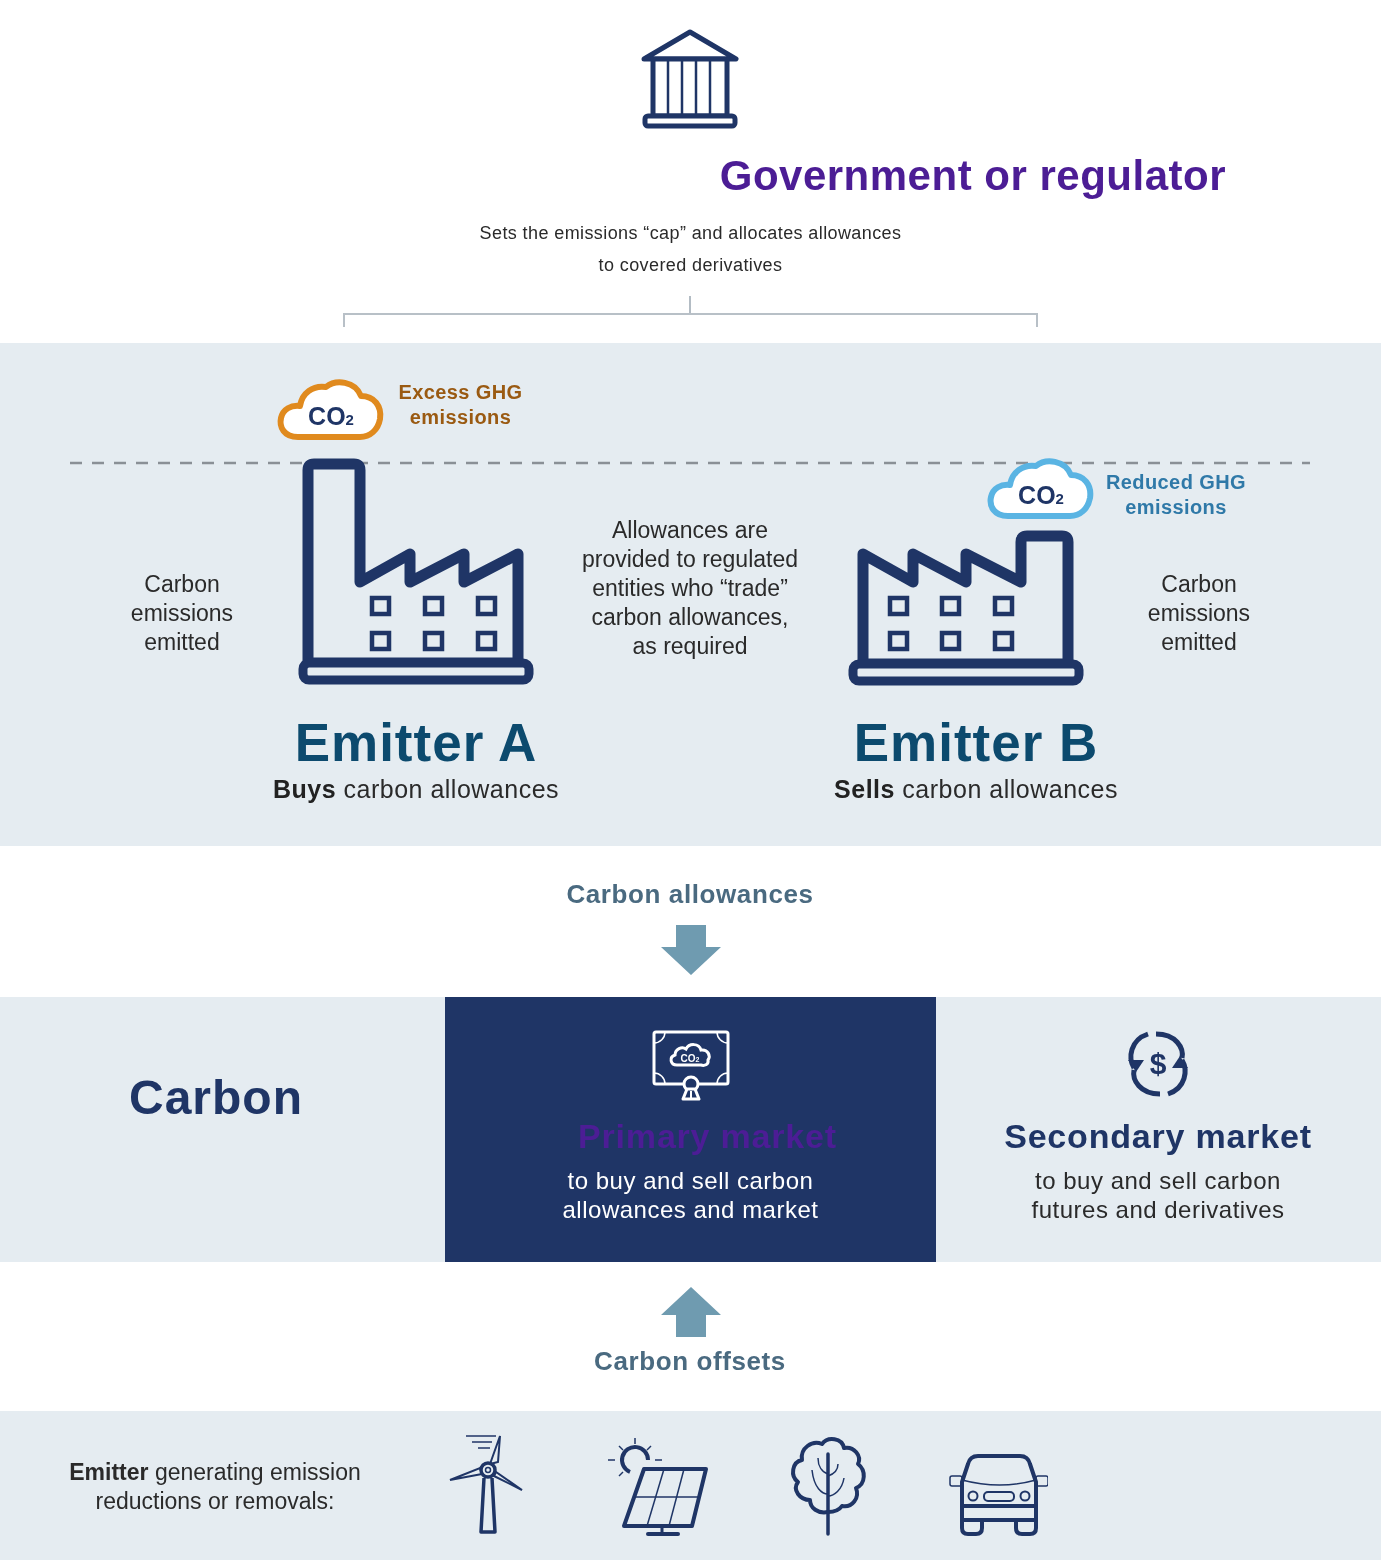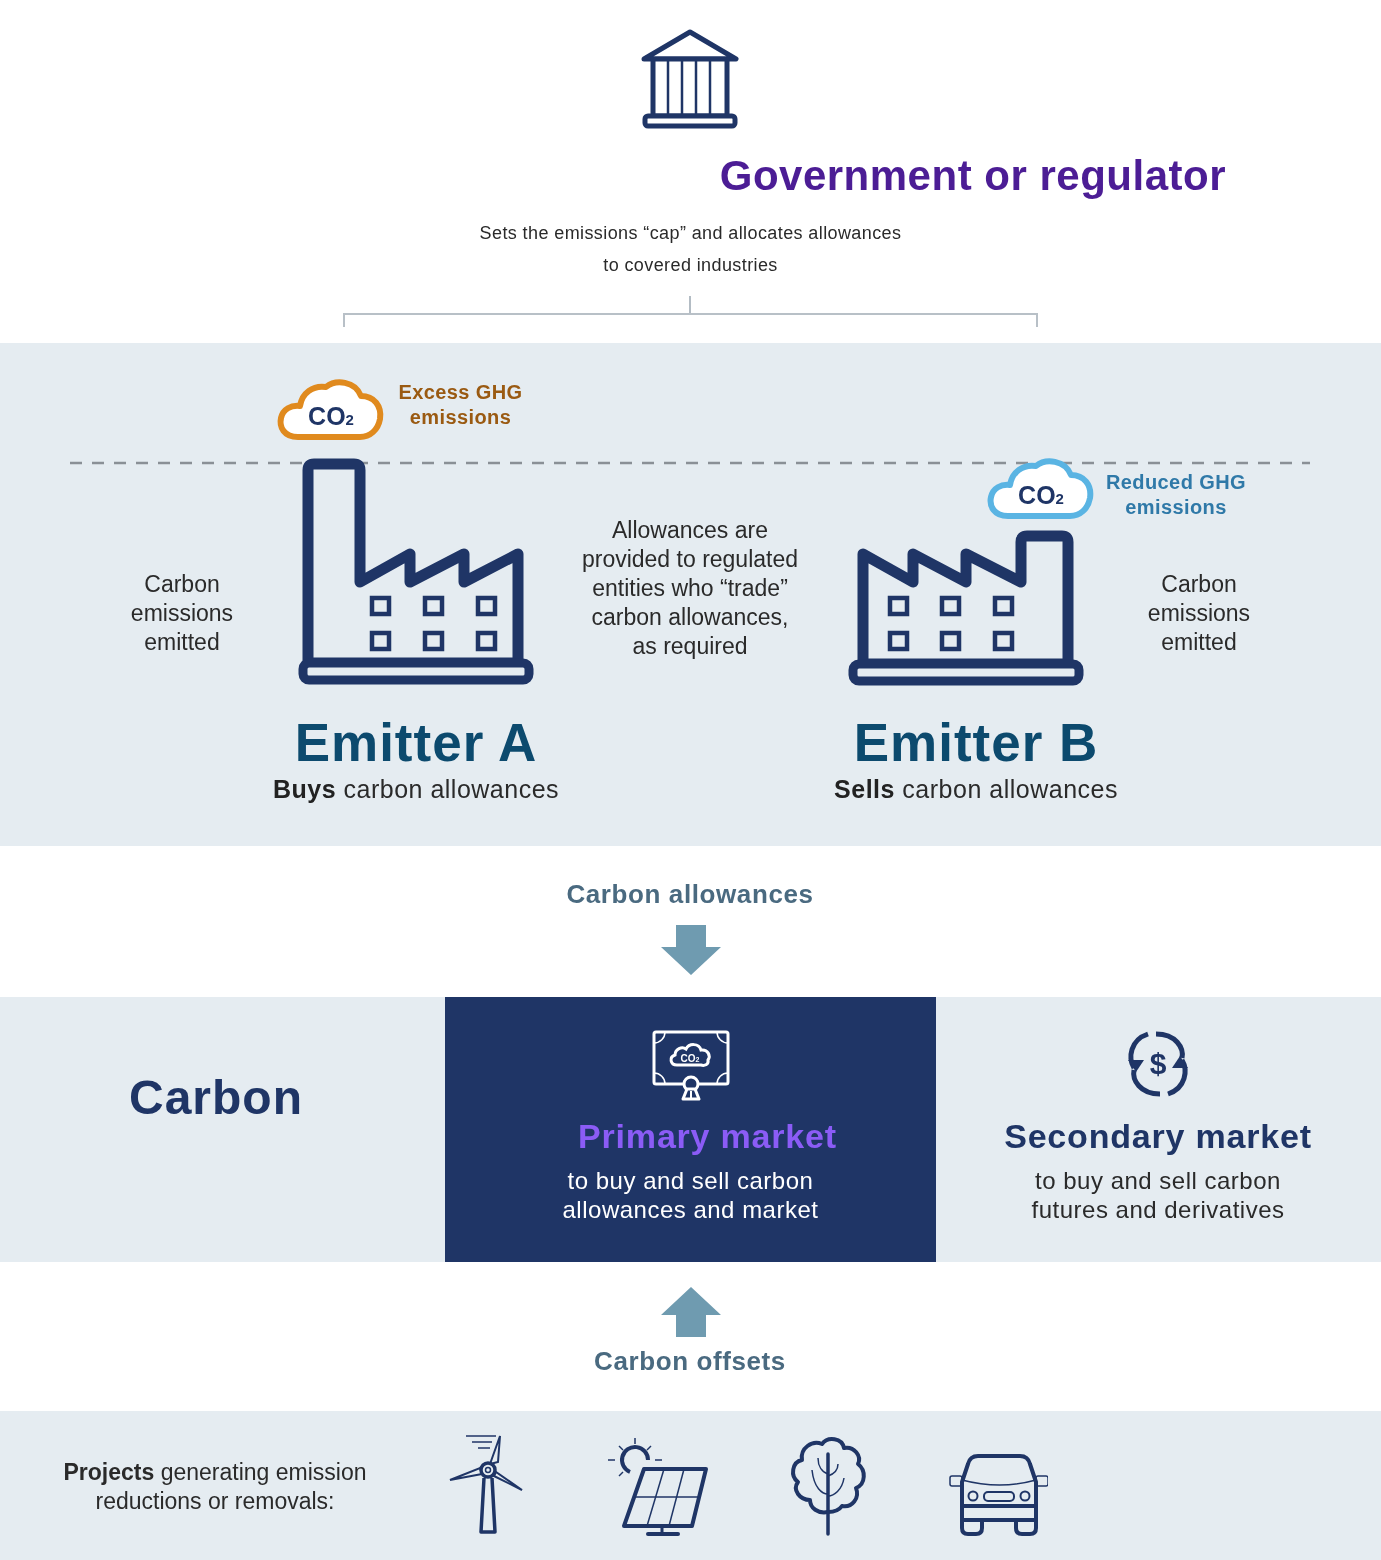--- a/index.html
+++ b/index.html
@@ -33,21 +33,21 @@
   <line x1="30" y1="33" x2="30" y2="86" stroke="#1f3566" stroke-width="2.5"></line>
   <line x1="44" y1="33" x2="44" y2="86" stroke="#1f3566" stroke-width="2.5"></line>
   <line x1="58" y1="33" x2="58" y2="86" stroke="#1f3566" stroke-width="2.5"></line>
   <line x1="72" y1="33" x2="72" y2="86" stroke="#1f3566" stroke-width="2.5"></line>
   <rect x="7" y="88" width="90" height="10" rx="3" fill="#fff" stroke="#1f3566" stroke-width="5"></rect>
 </svg>
 
 <div class="abs center title-gov">Government or regulator</div>
 <div class="abs center sub-gov">
   <div>Sets the emissions “cap” and allocates allowances</div>
-  <div>to covered industries</div>
+  <div>to covered derivatives</div>
 </div>
 
 <svg class="abs" style="left:340px;top:296px" width="702" height="34">
   <line x1="350" y1="0" x2="350" y2="18" stroke="#9aa6b0" stroke-width="1.5"></line>
   <line x1="4" y1="18" x2="697" y2="18" stroke="#b8c0c7" stroke-width="2"></line>
   <line x1="4" y1="17" x2="4" y2="31" stroke="#b8c0c7" stroke-width="2"></line>
   <line x1="697" y1="17" x2="697" y2="31" stroke="#b8c0c7" stroke-width="2"></line>
 </svg>
 
 <div class="band" style="top:343px;height:503px;"></div>
@@ -140,21 +140,21 @@
 <div class="abs primary-box"></div>
 <svg class="abs" style="left:651px;top:1029px" width="80" height="72" viewBox="0 0 80 72">
   <rect x="3" y="3" width="74" height="52" rx="2" fill="none" stroke="#fff" stroke-width="3"></rect>
   <path d="M3 14 A11 11 0 0 0 14 3 M66 3 A11 11 0 0 0 77 14 M3 44 A11 11 0 0 1 14 55 M77 44 A11 11 0 0 0 66 55" fill="none" stroke="#fff" stroke-width="1.5"></path>
   <path d="M26 36 C19 36 18 28 24 26 C24 20 31 17 35 20 C38 14 48 14 50 21 C57 20 60 27 57 31 C58 36 53 37 50 36 Z" fill="none" stroke="#fff" stroke-width="3"></path>
   <text x="39" y="33" text-anchor="middle" font-family="Liberation Sans, sans-serif" font-weight="bold" font-size="10" fill="#fff">CO<tspan font-size="7">2</tspan></text>
   <circle cx="40" cy="55" r="7" fill="#1f3566" stroke="#fff" stroke-width="3"></circle>
   <path d="M32 70 L36 60 L44 60 L48 70 Z" fill="#1f3566" stroke="#fff" stroke-width="3" stroke-linejoin="round"></path>
   <line x1="40" y1="62" x2="40" y2="70" stroke="#fff" stroke-width="2"></line>
 </svg>
-<div class="abs market-title" style="left:445px;top:1117px;width:525px;color:#8b5cf6;">Primary market</div>
+<div class="abs market-title" style="left:445px;top:1117px;width:525px;color:#4c1d95;">Primary market</div>
 <div class="abs market-sub" style="left:445px;top:1166px;width:491px;color:#fff;">
   <div>to buy and sell carbon</div>
   <div>allowances and market</div>
 </div>
 
 <svg class="abs" style="left:1126px;top:1028px" width="64" height="72" viewBox="0 0 64 72">
   <path d="M22 6 C4 12 2 30 8 40" fill="none" stroke="#1f3566" stroke-width="5"></path>
   <path d="M2 32 L10 44 L18 32 Z" fill="#1f3566"></path>
   <path d="M42 66 C60 60 62 42 56 32" fill="none" stroke="#1f3566" stroke-width="5"></path>
   <path d="M46 40 L54 28 L62 40 Z" fill="#1f3566"></path>
@@ -168,21 +168,21 @@
   <div>futures and derivatives</div>
 </div>
 
 <svg class="abs" style="left:660px;top:1287px" width="62" height="50" viewBox="0 0 62 50">
   <path d="M16 50 L46 50 L46 28 L61 28 L31 0 L1 28 L16 28 Z" fill="#6f9bb0"></path>
 </svg>
 <div class="abs flow-label" style="left:440px;top:1346px;width:500px;">Carbon offsets</div>
 
 <div class="band" style="top:1411px;height:149px;"></div>
 <div class="abs" style="left:20px;top:1458px;width:390px;text-align:center;font-size:23px;line-height:29px;color:#2a2a2a;">
-  <div><b>Projects</b><span> generating emission</span></div>
+  <div><b>Emitter</b><span> generating emission</span></div>
   <div>reductions or removals:</div>
 </div>
 
 <svg class="abs" style="left:446px;top:1432px" width="80" height="104" viewBox="0 0 80 104">
   <line x1="20" y1="4" x2="50" y2="4" stroke="#1f3566" stroke-width="1.5"></line>
   <line x1="26" y1="10" x2="46" y2="10" stroke="#1f3566" stroke-width="1.5"></line>
   <line x1="32" y1="16" x2="44" y2="16" stroke="#1f3566" stroke-width="1.5"></line>
   <path d="M44 32 L54 4 L52 30 Z" fill="none" stroke="#1f3566" stroke-width="2"></path>
   <path d="M36 42 L4 48 L34 36 Z" fill="none" stroke="#1f3566" stroke-width="2"></path>
   <path d="M48 44 L76 58 L50 40 Z" fill="none" stroke="#1f3566" stroke-width="2"></path>

